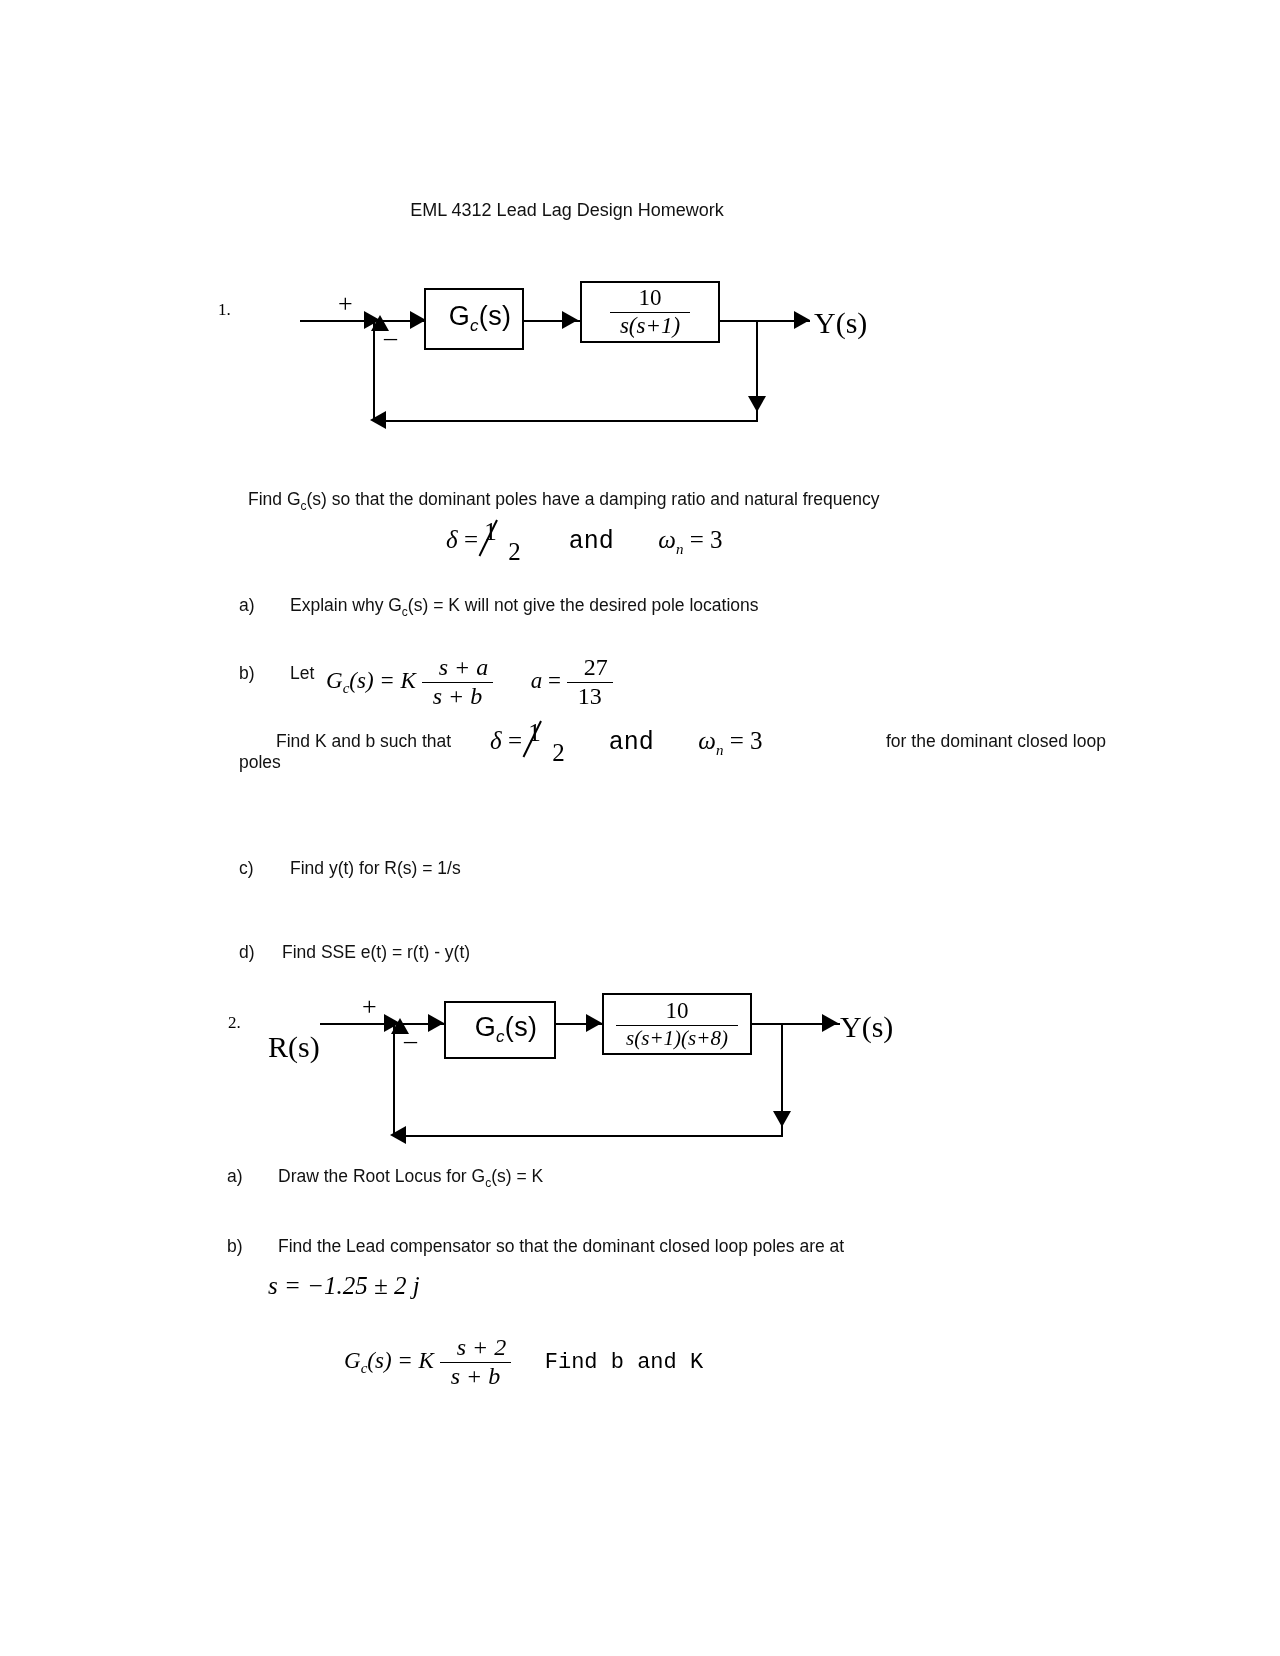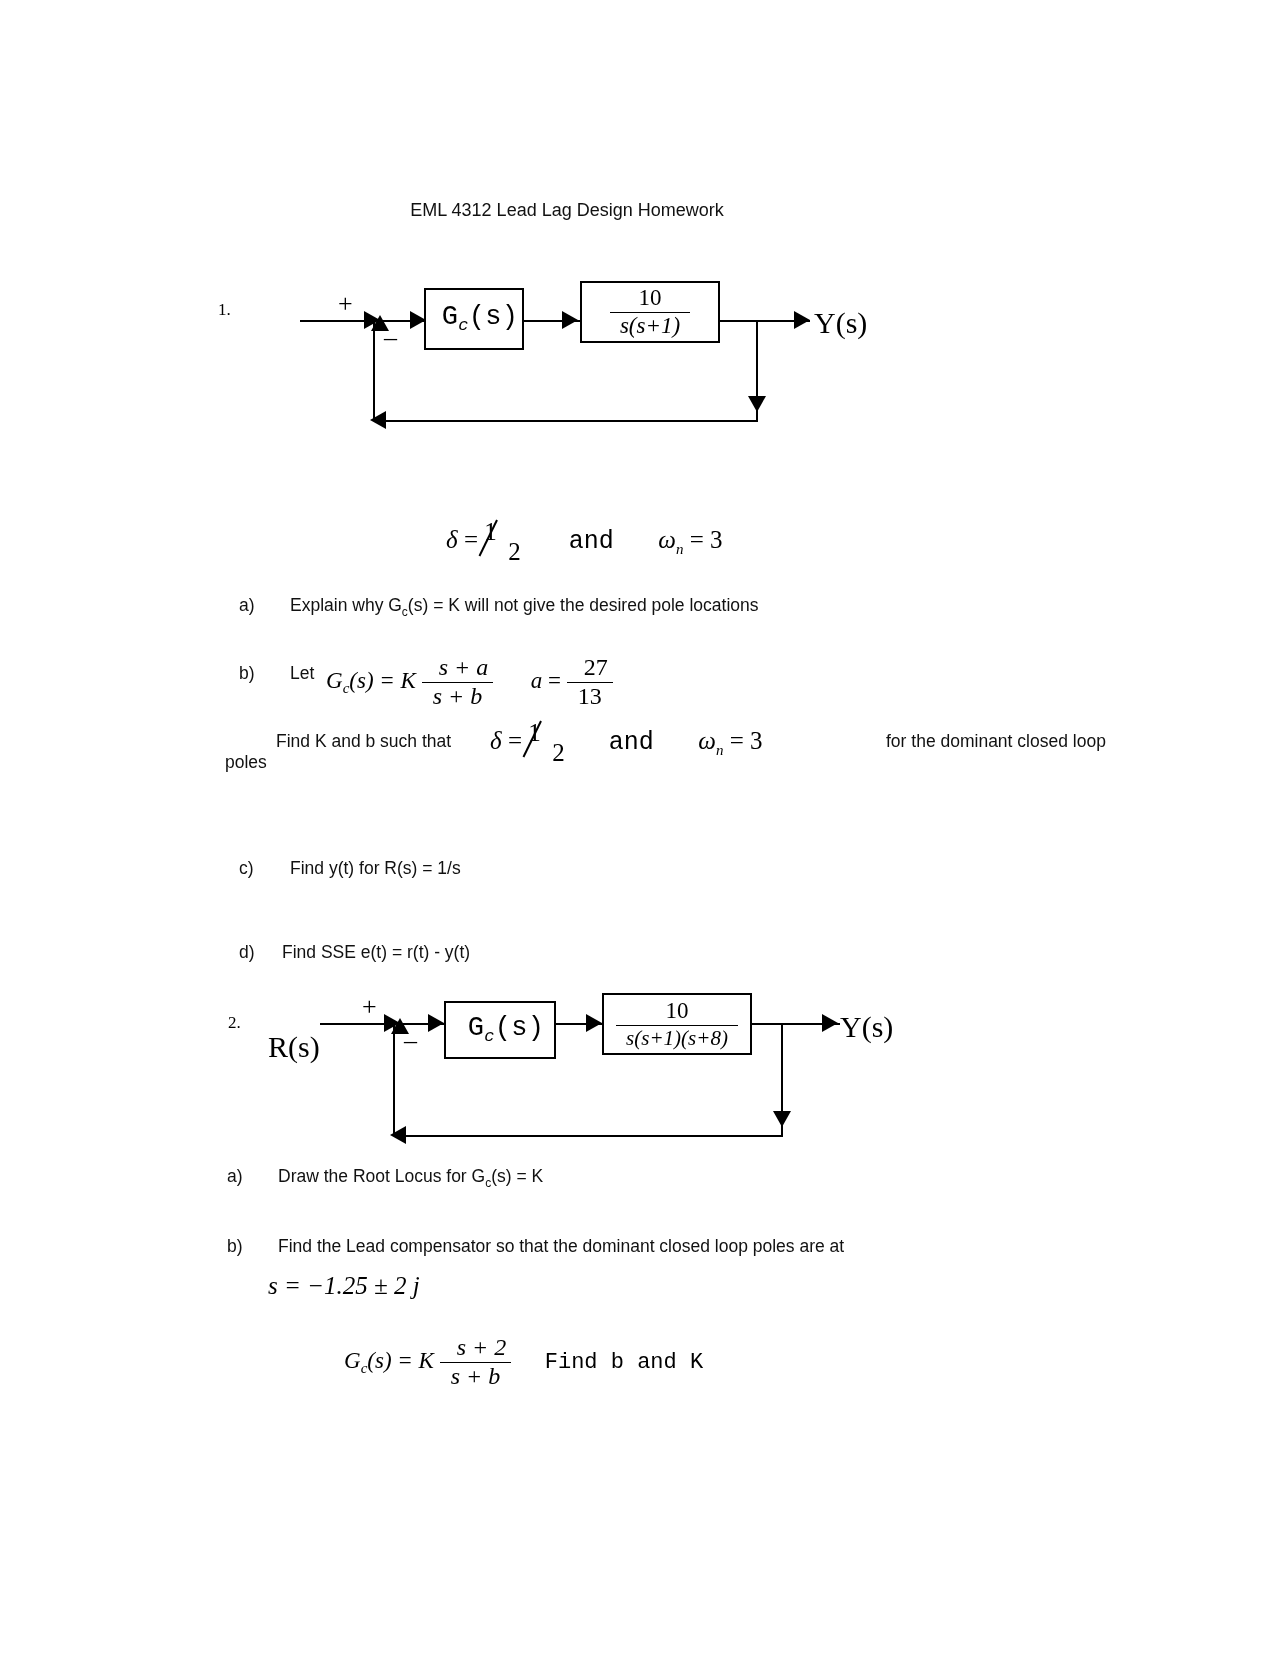--- a/index.html
+++ b/index.html
@@ -102,21 +102,21 @@
   .sign {
     position: absolute;
     font-family: "Liberation Serif", serif;
     font-size: 26px;
     line-height: 1;
     color: #000;
   }
 
   
   .gc-label {
-    font-family: Liberation Mono, monospace;
+    font-family: Liberation Sans, sans-serif;
     font-size: 27px;
     letter-spacing: .3px;
     margin-left: 12px;
   }
   .gc-label sub {
     font-size: 17px;
     font-style: italic;
   }
 
   
@@ -260,20 +260,21 @@
     <div class="arrow-r" style="left:794px; top:311px;"></div>
     <div class="io-label" style="left:814px; top:306px;"><span>Y</span><span>(s)</span></div>
 
     <div class="bd-line-v" style="left:756px; top:320px; height:100px;"></div>
     <div class="arrow-d" style="left:748px; top:396px;"></div>
     <div class="bd-line-h" style="left:374px; top:420px; width:384px;"></div>
     <div class="arrow-l" style="left:370px; top:411px;"></div>
     <div class="bd-line-v" style="left:373px; top:320px; height:100px;"></div>
   </div>
 
+  <div class="q-row" style="left:248px; top:489px;"><span>Find G</span><span class="sub-c">c</span><span>(s) so that the dominant poles have a damping ratio and natural frequency</span></div>
 
   <div class="dmath" style="left:446px; top:522px;">
     <i>δ</i>
     <span>=</span>
     <span class="sfrac">
       <span class="s-num">1</span>
       <span class="s-bar"></span>
       <span class="s-den">2</span>
     </span>
     <span style="display:inline-block;width:28px"></span>
@@ -314,21 +315,21 @@
       <span class="s-bar"></span>
       <span class="s-den">2</span>
     </span>
     <span style="display:inline-block;width:24px"></span>
     <span class="serif">and</span>
     <span style="display:inline-block;width:32px"></span>
     <i>ω</i><span class="sub">n</span>
     <span>= 3</span>
   </div>
   <div class="q-row" style="left:886px; top:731px;">for the dominant closed loop</div>
-  <div class="q-row" style="left:225px; top:752px;">poles</div>
+  <div class="q-row" style="left:239px; top:752px;">poles</div>
 
   <div class="q-letter" style="left:239px; top:858px;">c)</div>
   <div class="q-row" style="left:290px; top:858px;">Find y(t) for R(s) = 1/s</div>
 
   <div class="q-letter" style="left:239px; top:942px;">d)</div>
   <div class="q-row" style="left:282px; top:942px;">Find SSE  e(t) = r(t) - y(t)</div>
 
   <div class="prob-num" style="left:228px; top:1013px;">2.</div>
 
   <div>

